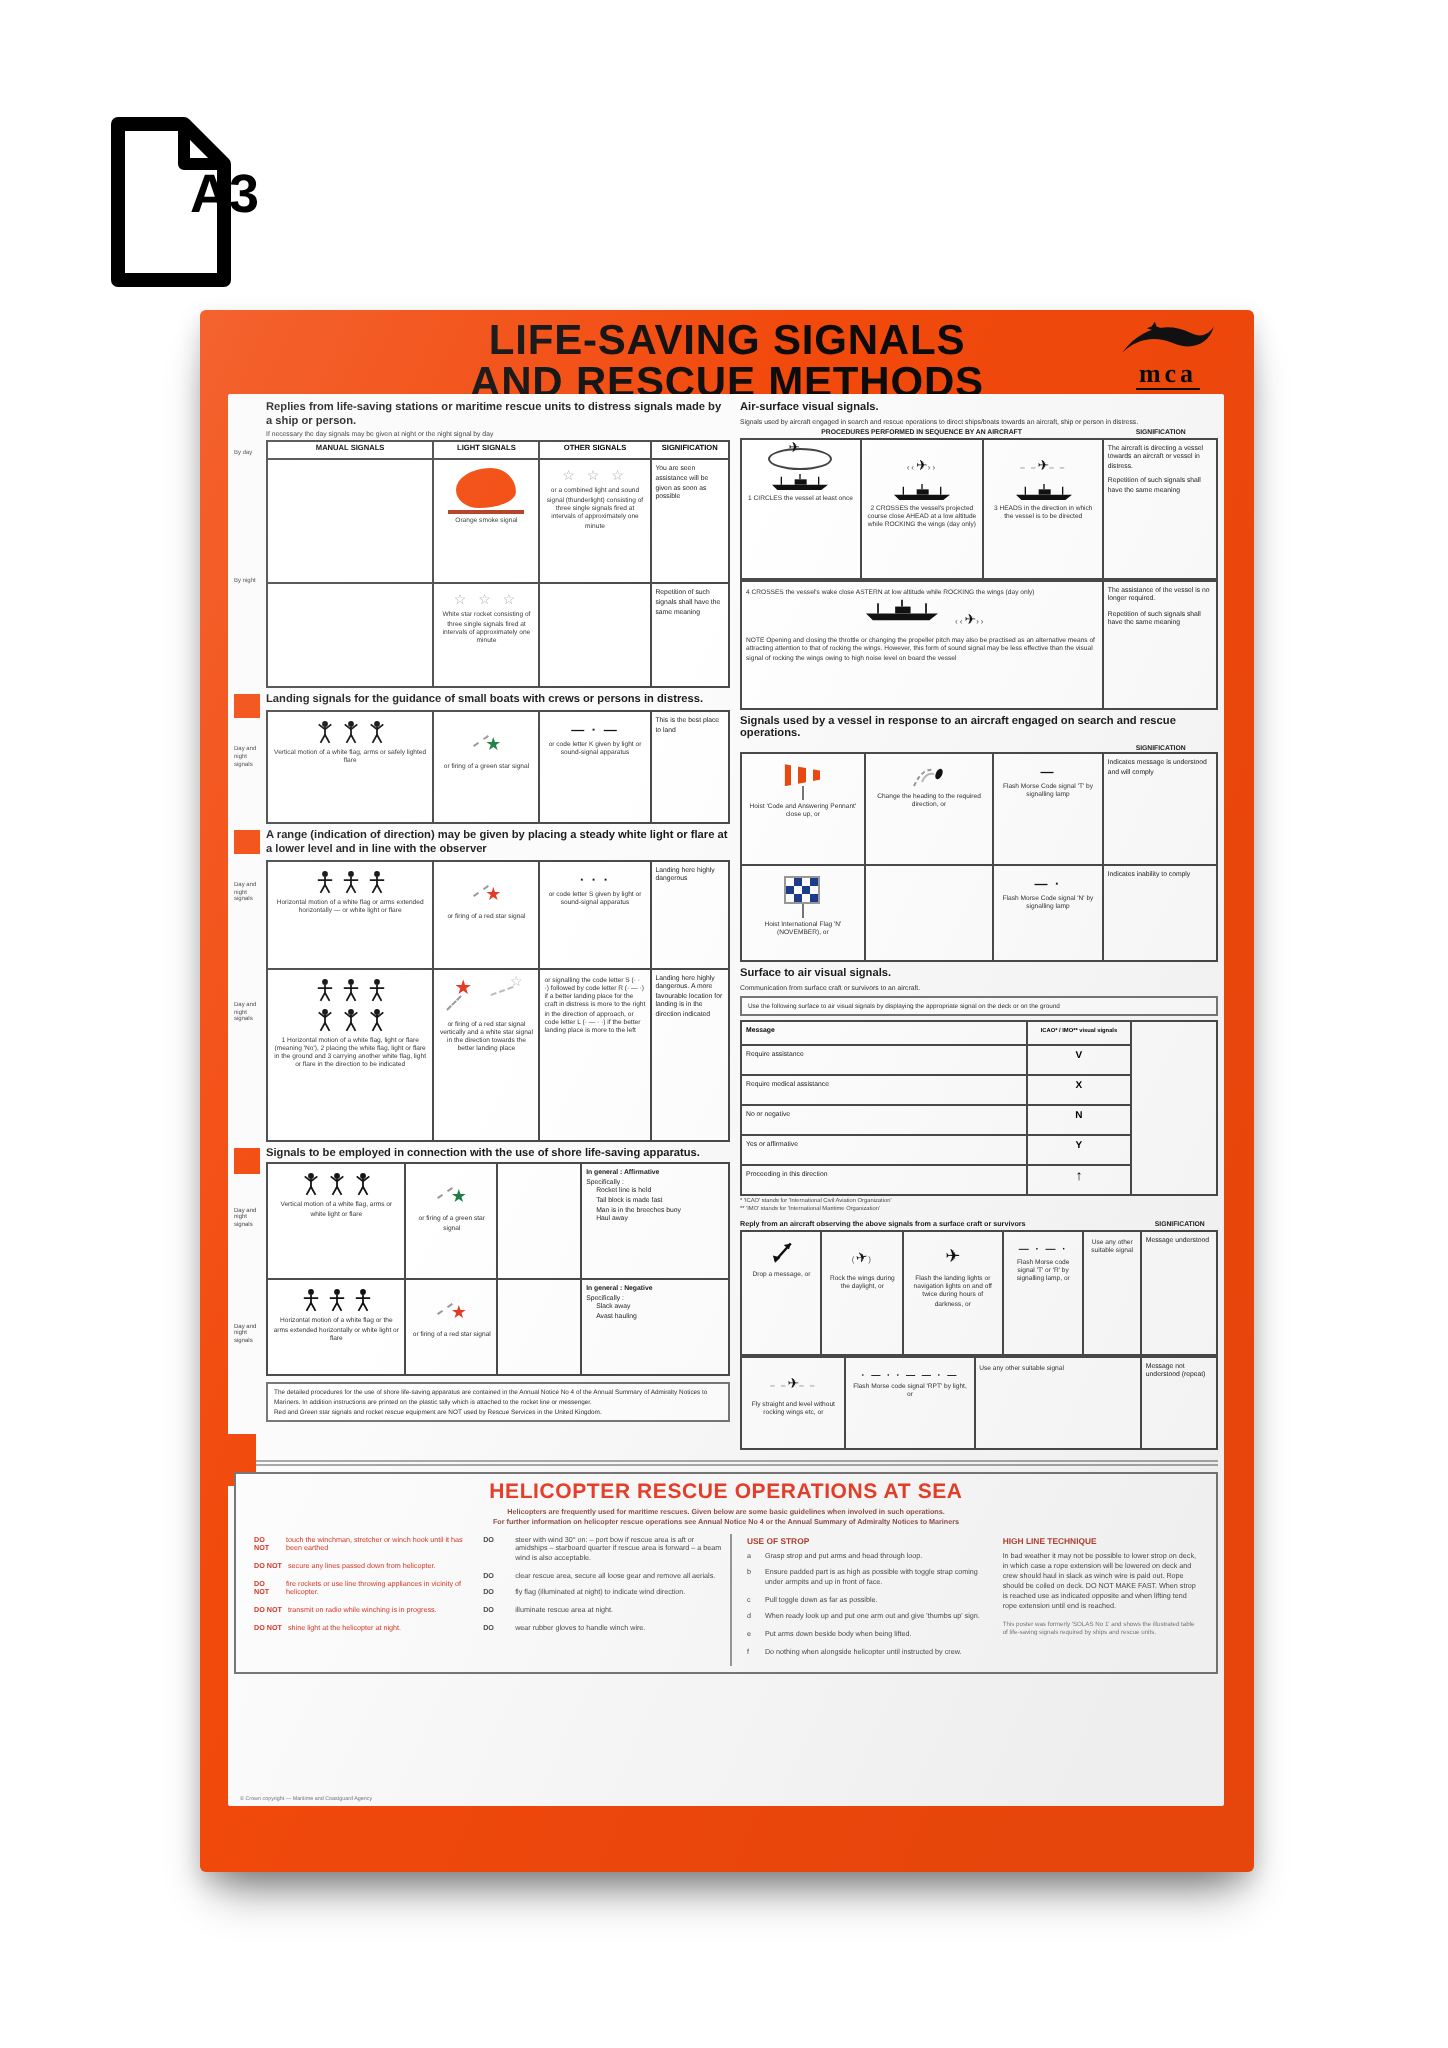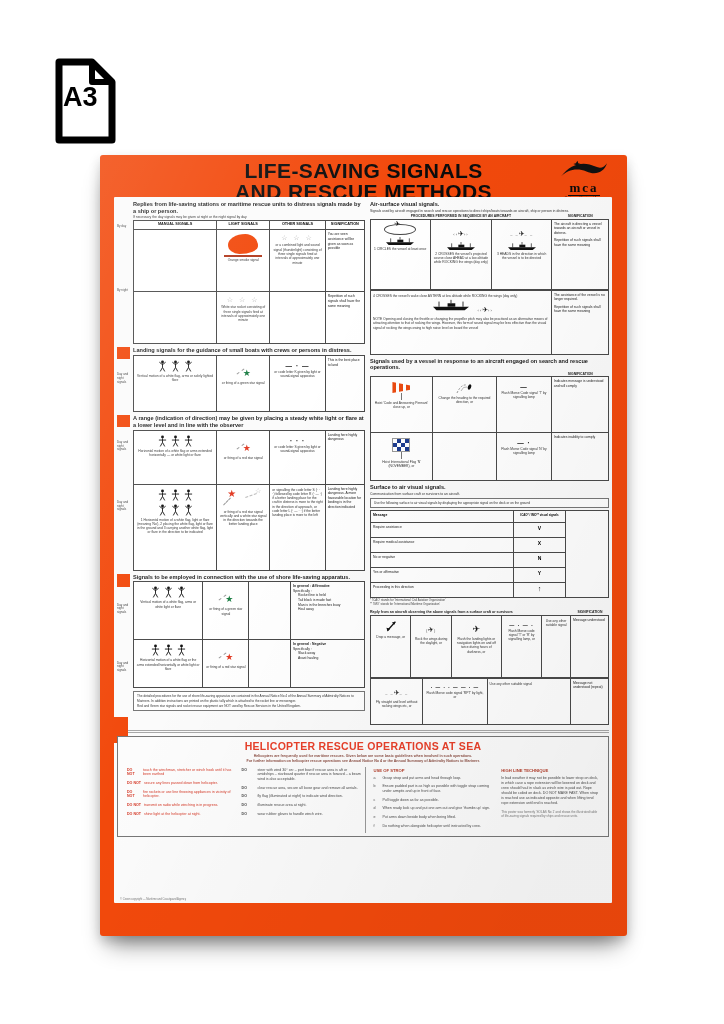--- a/index.html
+++ b/index.html
@@ -2,21 +2,21 @@
 <html><head>
 <meta charset="utf-8">
 <style>
   html,body{margin:0;padding:0;background:#ffffff;width:724px;height:1024px;overflow:hidden;
     font-family:"Liberation Sans",sans-serif;-webkit-font-smoothing:antialiased;}
   .stage{position:relative;width:724px;height:1024px;background:#fff;}
 
   
   .a3{position:absolute;left:46px;top:56px;width:76px;height:90px;}
   .a3 svg{width:76px;height:90px;display:block;}
-  .a3 .a3txt{position:absolute;left:17px;top:26px;font-size:27px;font-weight:bold;color:#000;letter-spacing:0px;}
+  .a3 .a3txt{position:absolute;left:17px;top:26px;font-size:27px;font-weight:bold;color:#000;letter-spacing:0px;padding-left:32px;}
 
   
   .poster{position:absolute;left:100px;top:155px;width:527px;height:781px;background:#f2490c;border-radius:3px;
     box-shadow:0 16px 22px -8px rgba(0,0,0,.45),0 5px 12px rgba(0,0,0,.18);}
   .poster::after{content:"";position:absolute;inset:0;border-radius:3px;pointer-events:none;
     background:linear-gradient(115deg,rgba(255,255,255,.14),rgba(255,255,255,0) 35%,rgba(0,0,0,.05) 88%);}
   .ptitle{padding-top:5px;text-align:center;font-weight:bold;font-size:21px;line-height:1.0;color:#0c0c0c;letter-spacing:.4px;}
   .logo{position:absolute;right:12px;top:5px;width:62px;text-align:center;color:#0b0b0b;}
   .logo svg{width:52px;height:18px;display:block;margin:0 auto;}
   .logo .lt{font-family:"Liberation Serif",serif;font-weight:bold;font-size:13px;letter-spacing:2px;border-bottom:1px solid #0b0b0b;display:inline-block;line-height:1;padding:0 1px 1px;}

